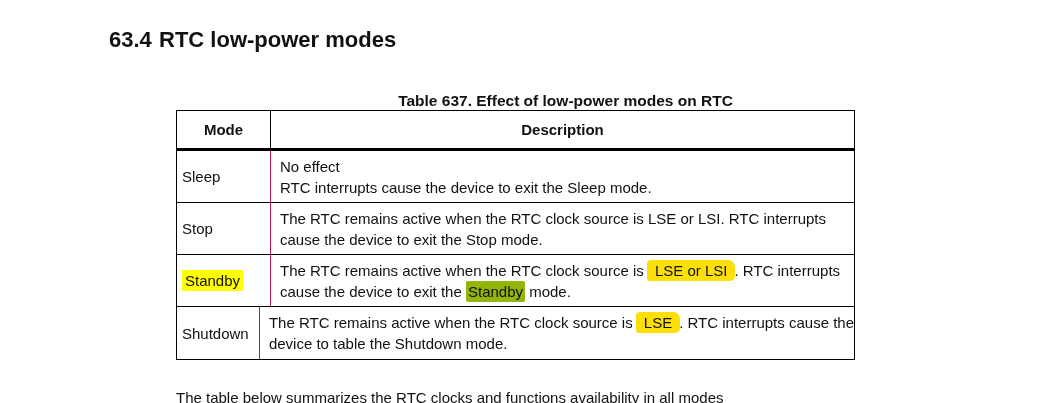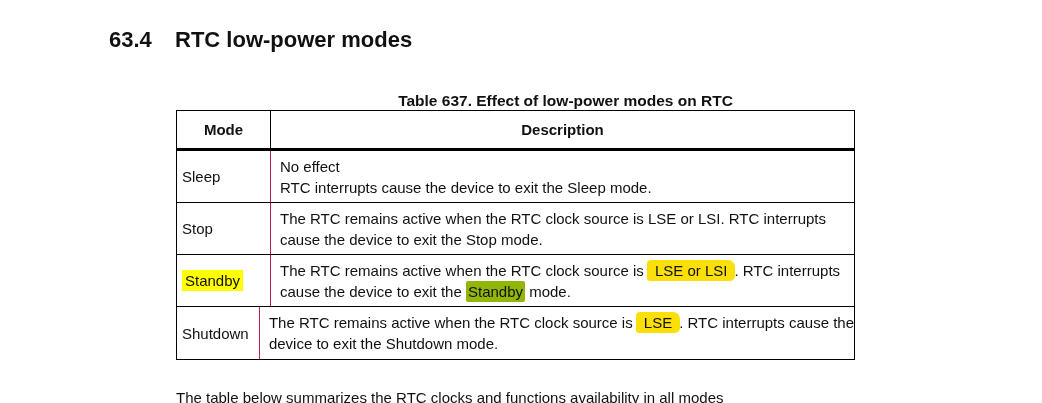--- a/index.html
+++ b/index.html
@@ -8,21 +8,21 @@
     position: relative; overflow: hidden;
     background: #ffffff;
     color: #111111;
     font-family: "Liberation Sans", sans-serif;
     -webkit-font-smoothing: antialiased;
   }
 
   
   .section-heading { position: absolute; top: 27px; left: 0; width: 100%; height: 28px; font-weight: bold; font-size: 22px; }
   .section-number { position: absolute; left: 77px; top: 0; margin-left: 32px; }
-  .section-title  { position: absolute; left: 175px; top: 0; }
+  .section-title  { position: absolute; left: 159px; top: 0; }
 
   
   .table-caption {
     position: absolute; top: 80px; left: 176px; width: 779px;
     text-align: center; font-weight: bold; font-size: 15.5px; margin-top: 12px;
   }
 
   
   .rtc-table {
     position: absolute; left: 176px; top: 110px; width: 679px;
@@ -108,19 +108,19 @@
       <div class="desc-line"><span>cause the device to exit the </span><span class="hl-g">Standby</span><span> mode.</span></div>
     </div>
   </div>
 
   <div class="t-row">
     <div class="td-mode">
       <span>Shutdown</span>
     </div>
     <div class="td-desc">
       <div class="desc-line"><span>The RTC remains active when the RTC clock source is </span><span class="hl-y">LSE</span><span>. RTC interrupts cause the</span></div>
-      <div class="desc-line"><span>device to exit the Shutdown mode.</span></div>
+      <div class="desc-line"><span>device to table the Shutdown mode.</span></div>
     </div>
   </div>
 
 </div>
 
 <div class="footer-line">The table below summarizes the RTC clocks and functions availability in all modes</div>
 
 </body></html>

